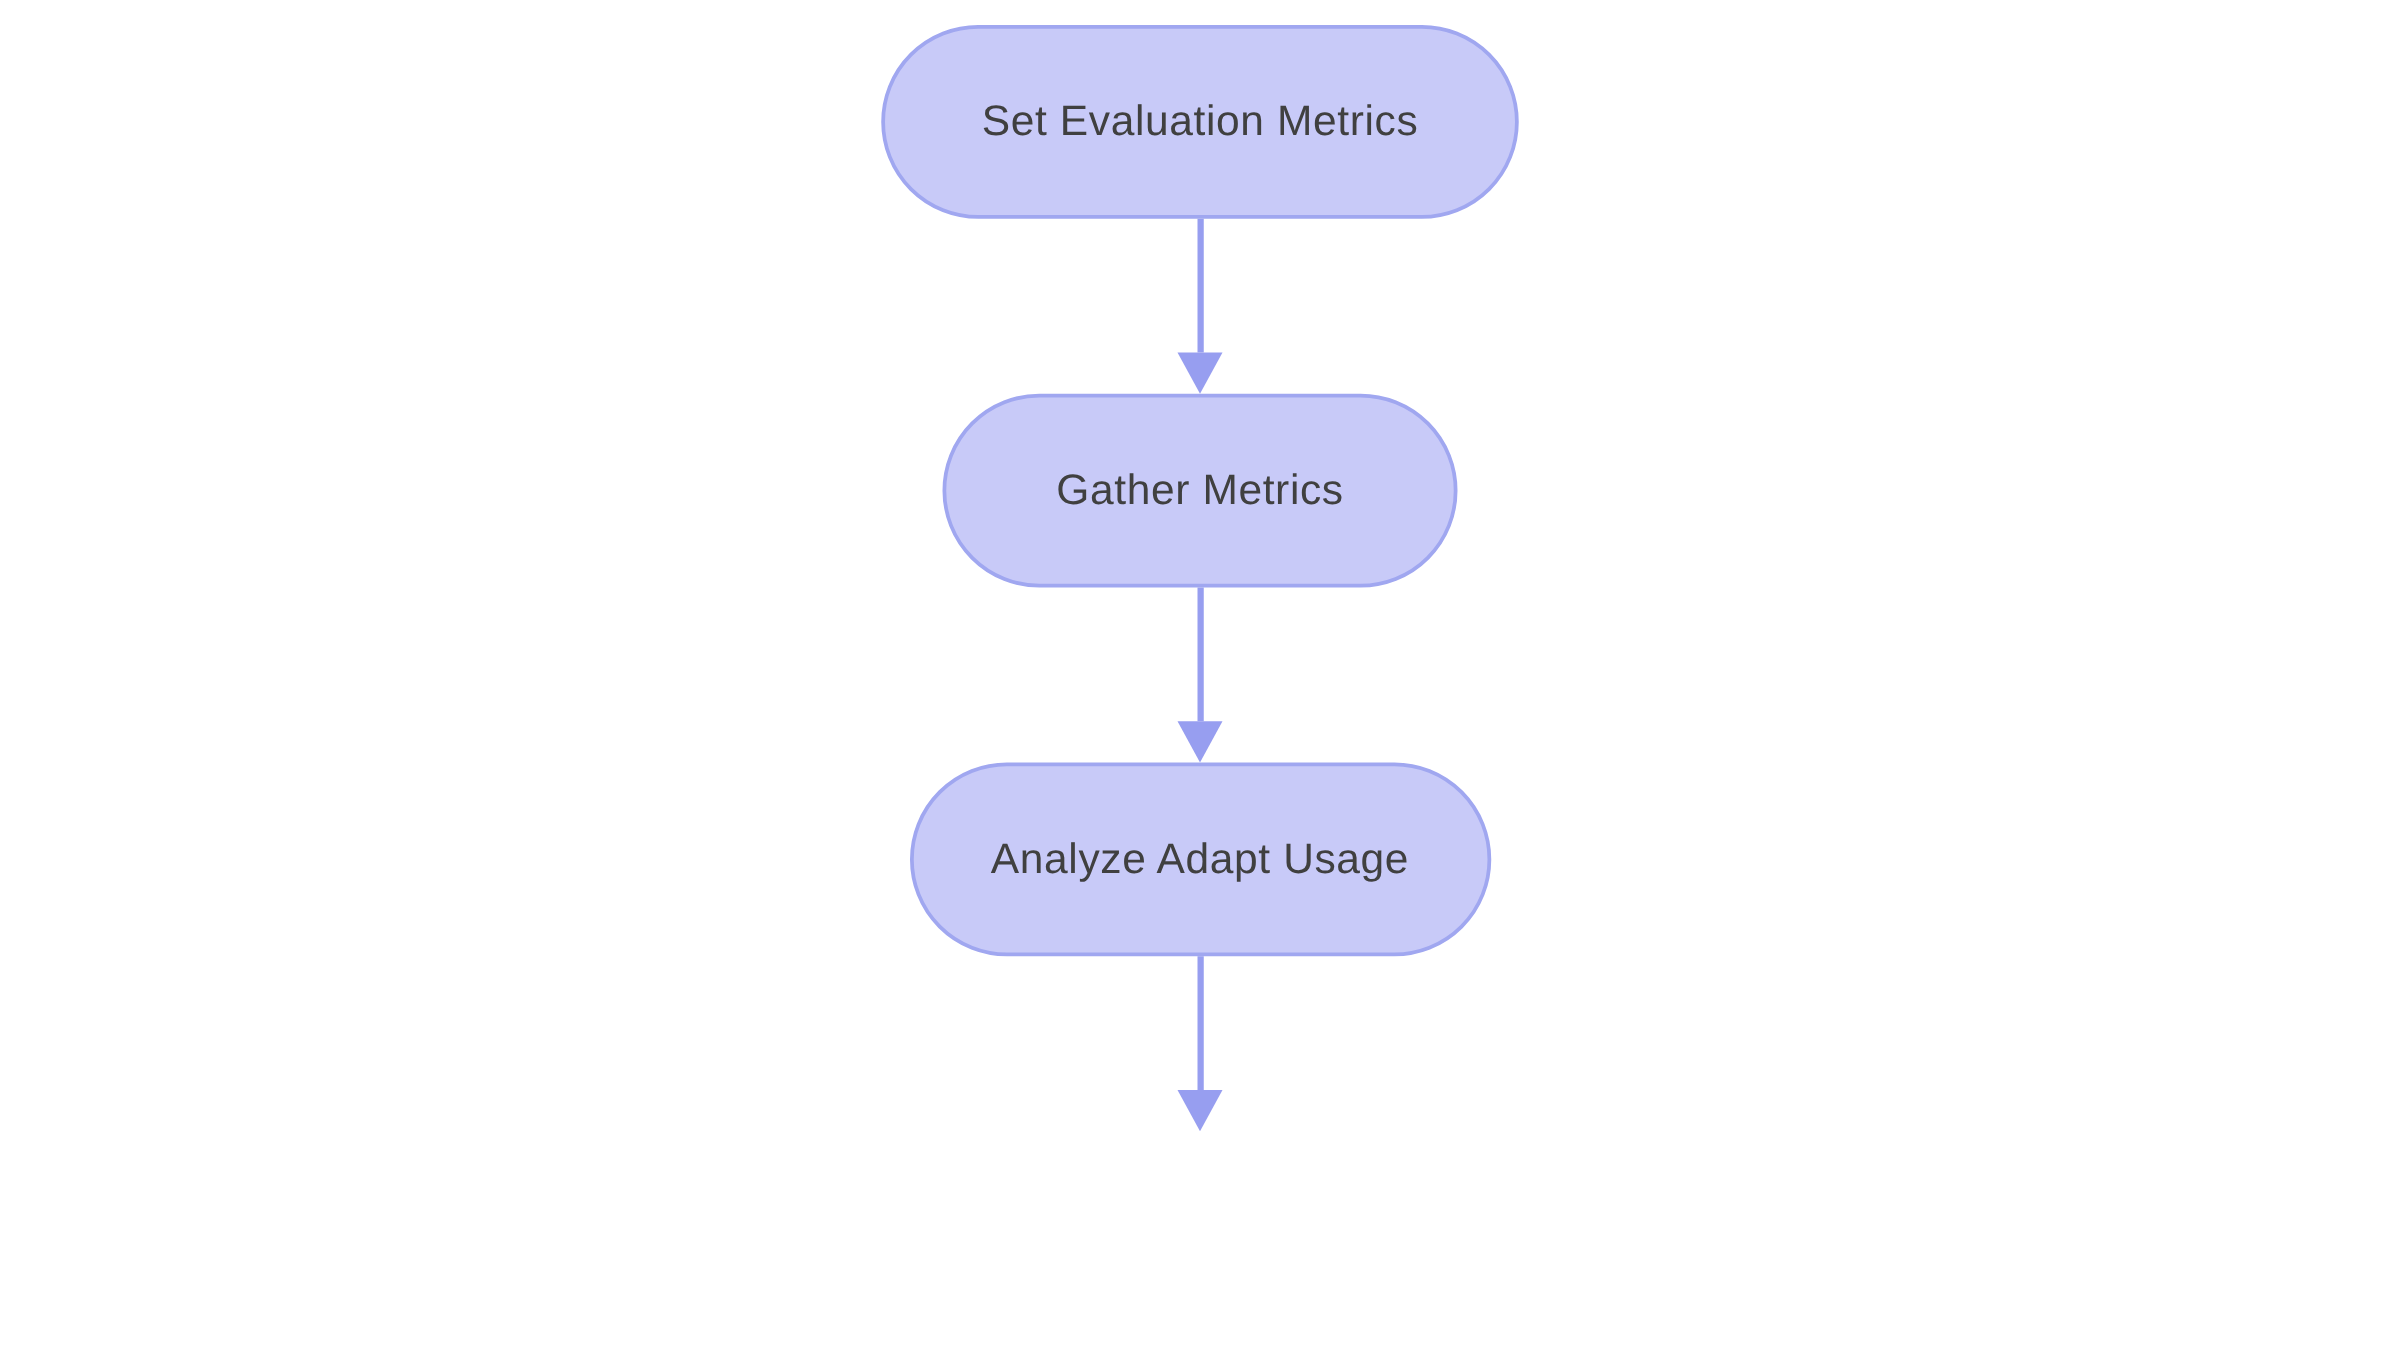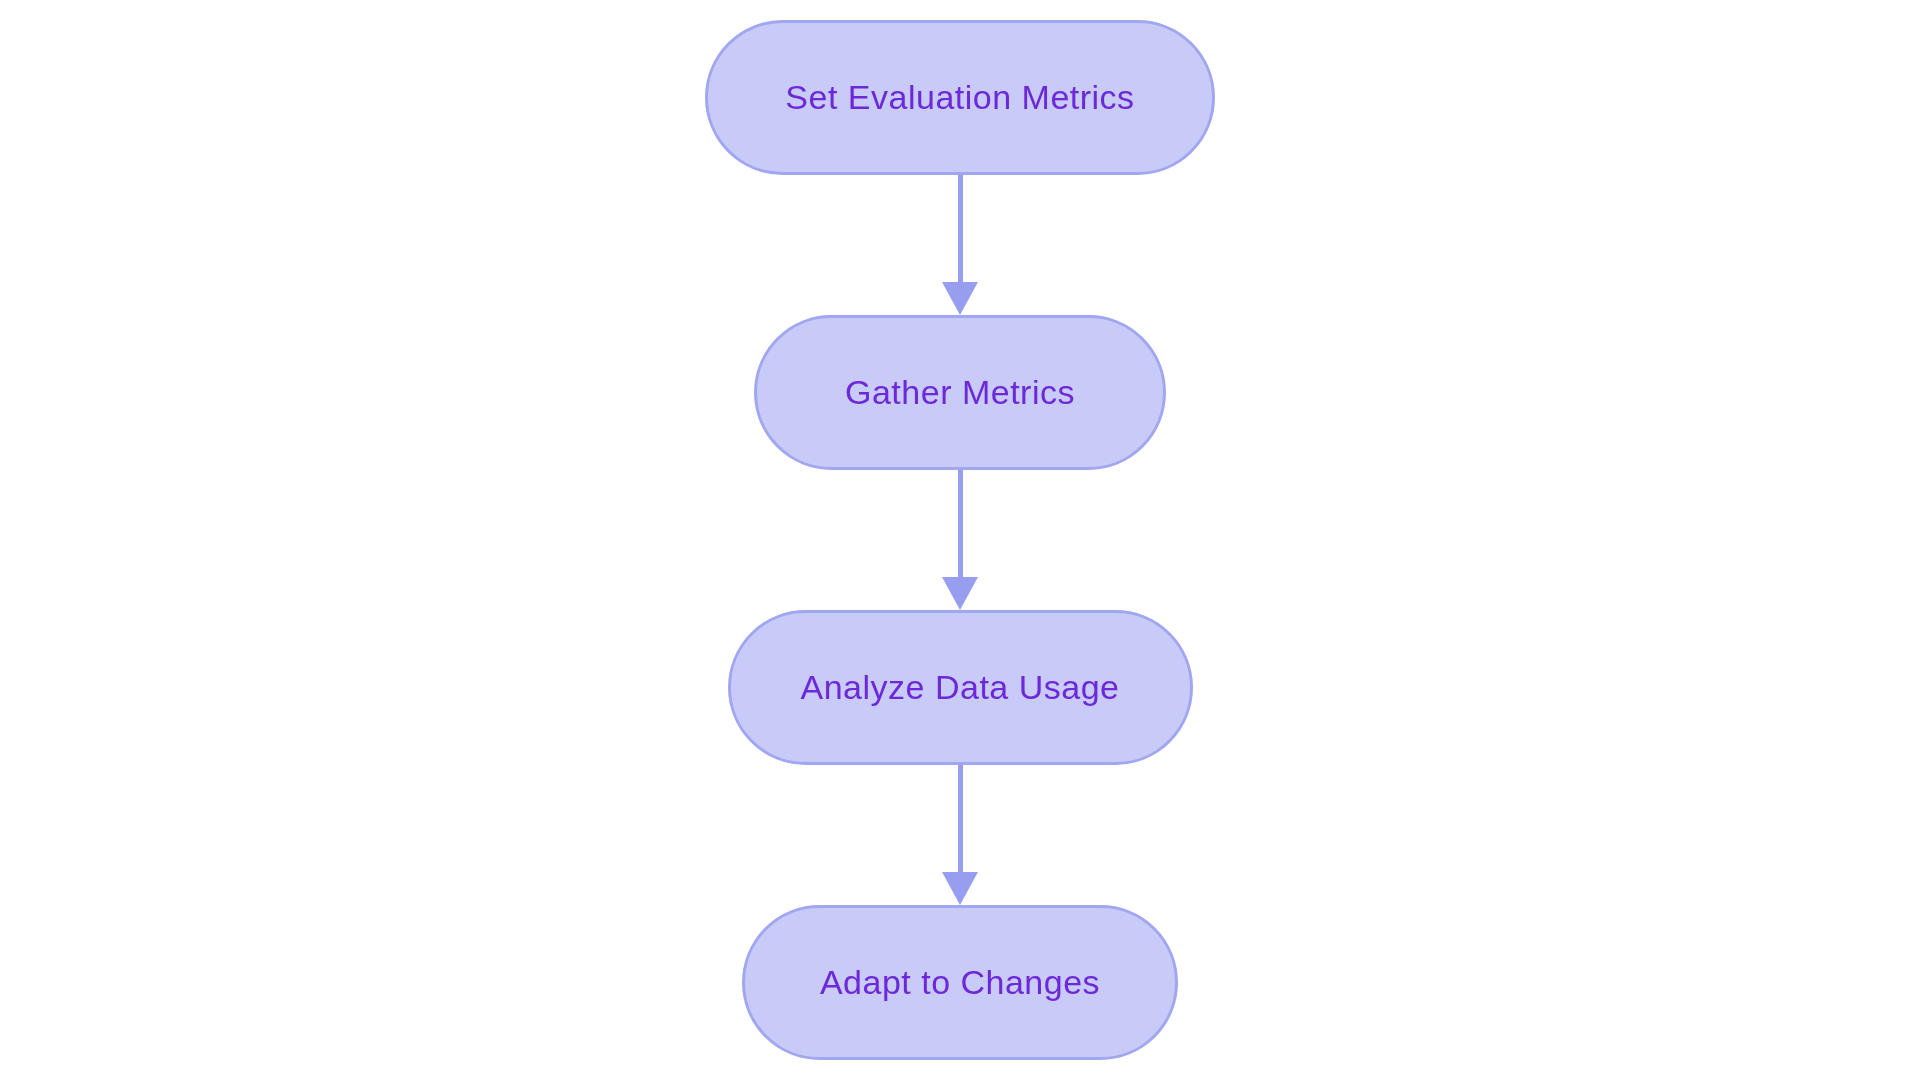--- a/index.html
+++ b/index.html
@@ -26,21 +26,21 @@
   }
   .node {
     box-sizing: border-box;
     height: 155px;
     background: #c8caf8;
     border: 3px solid #a0a7f0;
     border-radius: 80px;
     display: flex;
     align-items: center;
     justify-content: center;
-    color: #6d28d9;
+    color: #404040;
     font-size: 34px;
     letter-spacing: 0.5px;
     white-space: nowrap;
   }
   .node-1 { width: 510px; }
   .node-2 { width: 412px; }
   .node-3 { width: 465px; }
   .node-4 { width: 436px; }
   .arrow {
     height: 140px;
@@ -80,26 +80,23 @@
     <div class="node node-2">
       <span>Gather Metrics</span>
     </div>
 
     <div class="arrow">
       <div class="arrow-shaft"></div>
       <div class="arrow-head"></div>
     </div>
 
     <div class="node node-3">
-      <span>Analyze Data Usage</span>
+      <span>Analyze Adapt Usage</span>
     </div>
 
     <div class="arrow">
       <div class="arrow-shaft"></div>
       <div class="arrow-head"></div>
     </div>
 
-    <div class="node node-4">
-      <span>Adapt to Changes</span>
-    </div>
 
   </div>
 </div>
 
 </body></html>

